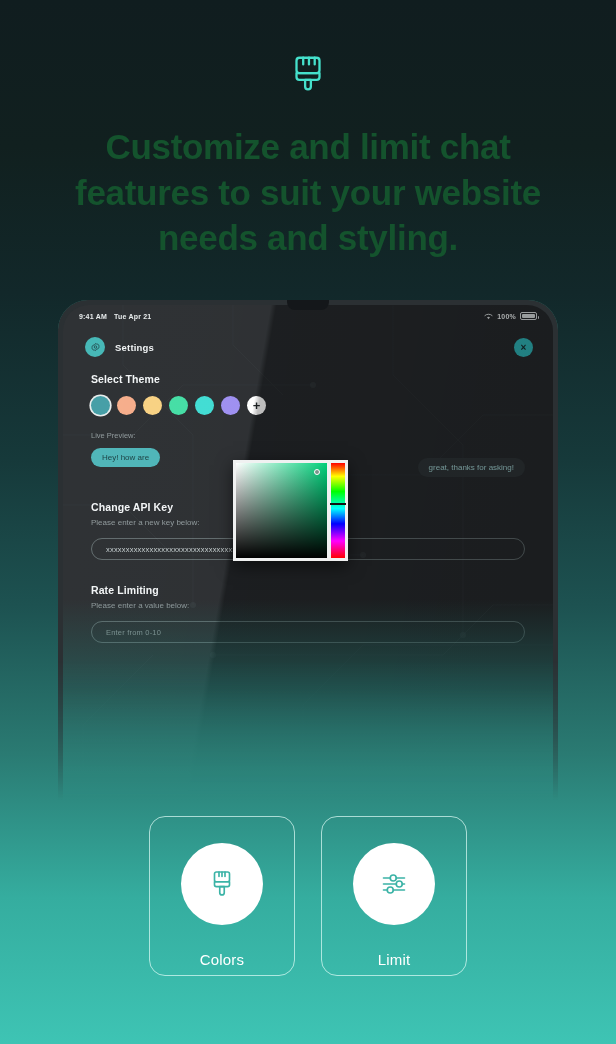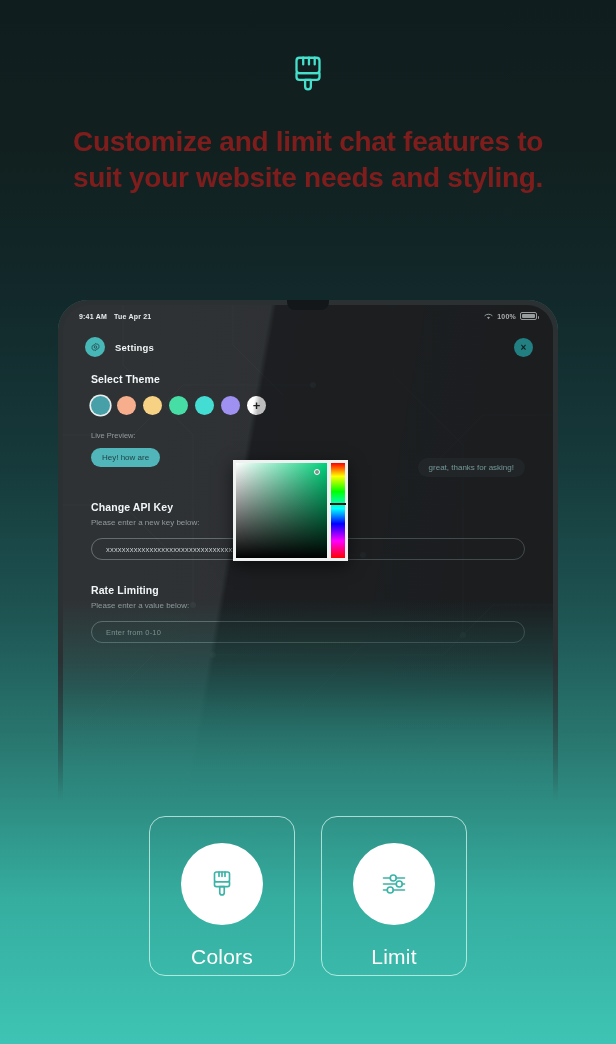--- a/index.html
+++ b/index.html
@@ -16,22 +16,22 @@
       #35ad9f 86%,
       #3ec4b4 100%);
     overflow: hidden;
     position: relative;
   }
 
   
   .hero { position:absolute; top:0; left:0; width:616px; padding-top:52px; text-align:center; }
   .hero-icon { width:46px; height:46px; margin:0 auto 26px; display:block; }
   .hero-title {
-    color:#7f1d1d;
-    font-size:28px;
+    color:#14532d;
+    font-size:35px;
     line-height:1.30;
     font-weight:600;
     letter-spacing:-0.3px;
     padding:0 58px;
   }
 
   
   .tablet-wrap { position:absolute; left:58px; top:300px; width:500px; height:500px; }
   .tablet {
     position:relative;
@@ -150,21 +150,21 @@
     width:146px; height:160px;
     border:1.3px solid rgba(224,252,246,0.70);
     border-radius:16px;
     display:flex; flex-direction:column; align-items:center; justify-content:flex-start;
     padding-top:26px;
   }
   .card-icon {
     width:82px; height:82px; border-radius:50%; background:#ffffff;
     display:flex; align-items:center; justify-content:center;
   }
-  .card-label { margin-top:20px; color:#ffffff; font-size:21px; font-weight:500; letter-spacing:0.2px; }
+  .card-label { margin-top:26px; color:#ffffff; font-size:15px; font-weight:500; letter-spacing:0.2px; }
 </style>
 </head>
 <body>
 
 <div class="hero">
   <svg class="hero-icon" viewBox="0 0 48 48" fill="none">
     <rect x="12" y="6" width="24" height="16" rx="3" stroke="#45e0cb" stroke-width="2.4"></rect>
     <path d="M19 6v7M25 6v7M31 6v7" stroke="#45e0cb" stroke-width="2.4" stroke-linecap="round"></path>
     <path d="M12 22h24v4a3 3 0 0 1-3 3H15a3 3 0 0 1-3-3v-4z" stroke="#45e0cb" stroke-width="2.4" stroke-linejoin="round"></path>
     <path d="M21 29h6v7a3 3 0 0 1-3 3 3 3 0 0 1-3-3v-7z" stroke="#45e0cb" stroke-width="2.4" stroke-linejoin="round"></path>

